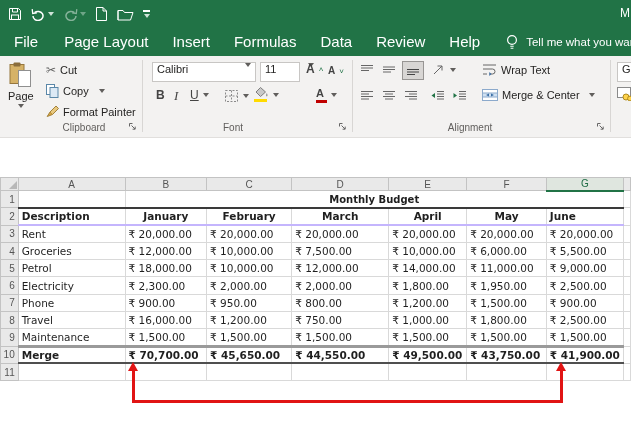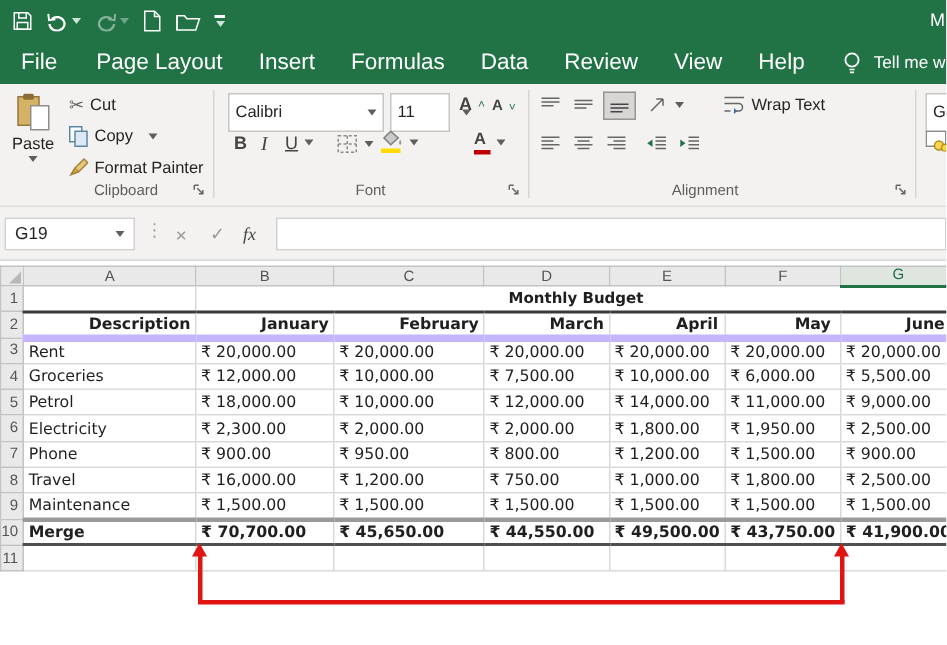--- a/index.html
+++ b/index.html
@@ -22,21 +22,21 @@
   .tab.first { padding: 0 14px; }
   .tab.active { background: #f3f2f1; color: #217346; }
   .tellme { display: flex; align-items: center; gap: 8px; color: #fff; font-size: 11.5px; margin-left: 14px; white-space: nowrap; }
 
   
   .ribbon { position: absolute; left: 0; top: 56px; width: 631px; height: 82px; background: #f3f2f1; border-bottom: 1px solid #e1dfdd; font-size: 11px; color: #252423; }
   .gsep { position: absolute; top: 4px; height: 72px; width: 1px; background: #d8d6d4; }
   .glabel { position: absolute; top: 66px; font-size: 10px; color: #605e5c; text-align: center; }
   .launcher { position: absolute; top: 66px; }
   .rbtn { position: absolute; display: flex; align-items: center; gap: 4px; white-space: nowrap; }
-  .combo { position: absolute; background: #fff; border: 1px solid #c8c6c4; height: 20px; display: flex; align-items: center; padding: 12px 4px; justify-content: space-between; gap: 32px; }
+  .combo { position: absolute; background: #fff; border: 1px solid #c8c6c4; height: 20px; display: flex; padding: 0 4px; justify-content: space-between; gap: 32px; }
   .combo .chev { border-top-color: #605e5c; }
   .bld { font-weight: bold; font-size: 12px; color: #444; }
   .itl { font-style: italic; font-family: "Liberation Serif", serif; font-size: 13px; color: #444; }
   .und { text-decoration: underline; font-size: 12px; color: #444; }
   .fontA { font-weight: bold; color: #444; line-height: 10px; }
   .redbar { display: block; width: 11px; height: 3px; background: #c00000; margin-top: 1px; }
   .ylwbar { display: block; width: 13px; height: 3px; background: #ffdb00; margin-top: 1px; }
   .selbtn { background: #d8d6d4; border: 1px solid #979593; }
   .cuticon { font-family: "DejaVu Sans", sans-serif; color: #5f5f5f; font-size: 12px; }
 
@@ -56,21 +56,21 @@
   .ch, .rh, .corner { background: #e9e9e9; border: 1px solid #c3c3c3; color: #555; font-size: 10px; text-align: center; font-family: "Liberation Sans", sans-serif; }
   .ch { height: 13px; }
   .ch.sel { background: #dfe6df; color: #1d6b44; border-bottom: 2px solid #217346; }
   .rh { text-align: right; padding-right: 3px; }
   .corner { position: relative; }
   .corner .tri { position: absolute; right: 1px; bottom: 1px; width: 0; height: 0; border-left: 8px solid transparent; border-bottom: 8px solid #b8b8b8; }
   tr.r { height: 17.3px; }
   .c { border-right: 1px solid #d9d9d9; border-bottom: 1px solid #d9d9d9; font-family: "DejaVu Sans", sans-serif; font-size: 10.5px; color: #1f1f1f; padding: 0 3px; }
   .b { font-weight: bold; }
   .ctr { text-align: center; }
-  .tt { border-top: 2px solid #3a3a3a; border-bottom: 5px solid #c4b5fd; padding-left: 43px; }
+  .tt { border-top: 2px solid #3a3a3a; border-bottom: 2px solid #c4b5fd; }
   .tot { border-top: 3px solid #9a9a9a; border-bottom: 2px solid #4f4f4f; }
 
   
   .arr { position: absolute; background: #e11414; }
   .ahead { position: absolute; width: 0; height: 0; border-left: 5.5px solid transparent; border-right: 5.5px solid transparent; border-bottom: 9px solid #e11414; }
 
   svg { display: block; }
 </style>
 </head>
 <body>
@@ -120,21 +120,20 @@
     <span class="wb-title">M</span>
   </div>
 
   <div class="tabrow">
     <span class="tab first">File</span>
     <span class="tab">Page Layout</span>
     <span class="tab">Insert</span>
     <span class="tab">Formulas</span>
     <span class="tab">Data</span>
     <span class="tab">Review</span>
-    <span class="tab">View</span>
     <span class="tab">Help</span>
     <span class="tellme">
       <svg width="12" height="16" viewBox="0 0 12 16">
           <circle cx="6" cy="6" r="4.4" fill="none" stroke="#fff" stroke-width="1.2"></circle>
           <path d="M4.3 12.3 h3.4 M4.6 14.2 h2.8" stroke="#fff" stroke-width="1.1"></path>
         </svg>
       <span>Tell me what you want to d</span>
     </span>
   </div>
 
@@ -142,21 +141,21 @@
     <i class="gsep" style="left:142px"></i>
     <i class="gsep" style="left:352px"></i>
     <i class="gsep" style="left:610px"></i>
 
     <div class="rbtn" style="left:8px; top:6px; flex-direction:column; gap:2px; align-items:center;">
       <svg width="23" height="26" viewBox="0 0 23 26">
           <rect x="1" y="2.5" width="14" height="19" fill="#d6b267" stroke="#96763d"></rect>
           <rect x="4.5" y="0.5" width="7" height="4" rx="1" fill="#8a6d3b"></rect>
           <rect x="9.5" y="8.5" width="12" height="16" fill="#fff" stroke="#8f8f8f"></rect>
         </svg>
-      <span>Paste</span>
+      <span>Page</span>
       <i class="chev" style="border-top-color:#605e5c"></i>
     </div>
     <div class="rbtn" style="left:46px; top:7px;">
       <span class="cuticon">✂</span>
       <span>Cut</span>
     </div>
     <div class="rbtn" style="left:46px; top:28px;">
       <svg width="13" height="14" viewBox="0 0 13 14">
           <rect x="0.5" y="0.5" width="8" height="10" fill="#fff" stroke="#5a87a8"></rect>
           <rect x="4" y="3.5" width="8" height="10" fill="#dce9f5" stroke="#5a87a8"></rect>
@@ -222,21 +221,21 @@
       </span>
       <i class="chev" style="border-top-color:#605e5c"></i>
     </div>
     <div class="rbtn" style="left:316px; top:31px;">
       <span>
         <span class="fontA" style="font-size:11px">A</span>
         <i class="redbar"></i>
       </span>
       <i class="chev" style="border-top-color:#605e5c"></i>
     </div>
-    <div class="glabel" style="left:207px; width:80px">Font</div>
+    <div class="glabel" style="left:193px; width:80px">Font</div>
     <span class="launcher" style="left:338px">
       <svg width="9" height="9" viewBox="0 0 9 9">
           <path d="M1.5 1.5 h3 M1.5 1.5 v3" stroke="#666" fill="none"></path>
           <path d="M3.5 3.5 l3.5 3.5 M7.2 4.6 v2.6 h-2.6" stroke="#666" fill="none"></path>
         </svg>
     </span>
 
     <div class="rbtn" style="left:360px; top:8px;">
       <svg width="14" height="11" viewBox="0 0 14 11">
           <path d="M1 1.5 h12 M1 4 h12 M1 6.5 h8" stroke="#666"></path>
@@ -286,51 +285,49 @@
         </svg>
     </div>
     <div class="rbtn" style="left:482px; top:7px;">
       <svg width="15" height="13" viewBox="0 0 15 13">
           <path d="M1 2 h13 M1 6 h9.5 a2.5 2.5 0 0 1 0 5 h-3" fill="none" stroke="#666"></path>
           <path d="M9.5 11 l-2.2 -2 v4 z" fill="#3b6ea5" stroke="none"></path>
           <path d="M1 11 h4" stroke="#666"></path>
         </svg>
       <span>Wrap Text</span>
     </div>
+    <div class="rbtn" style="left:482px; top:33px;">
+      <svg width="16" height="12" viewBox="0 0 16 12">
+          <rect x="0.5" y="0.5" width="15" height="11" fill="#fff" stroke="#8caacc"></rect>
+          <rect x="0.5" y="4" width="15" height="4" fill="#cfe0f1" stroke="#8caacc"></rect>
+          <path d="M4 6 L7 4.5 v3 z M12 6 L9 4.5 v3 z" fill="#3b6ea5"></path>
+        </svg>
+      <span>Merge &amp; Center</span>
+      <i class="chev" style="border-top-color:#605e5c; margin-left:5px"></i>
+    </div>
     <div class="glabel" style="left:430px; width:80px">Alignment</div>
     <span class="launcher" style="left:596px">
       <svg width="9" height="9" viewBox="0 0 9 9">
           <path d="M1.5 1.5 h3 M1.5 1.5 v3" stroke="#666" fill="none"></path>
           <path d="M3.5 3.5 l3.5 3.5 M7.2 4.6 v2.6 h-2.6" stroke="#666" fill="none"></path>
         </svg>
     </span>
 
     <div class="combo" style="left:617px; top:6px; width:34px;">
       <span>Ger</span>
     </div>
     <div class="rbtn" style="left:617px; top:31px;">
       <svg width="16" height="14" viewBox="0 0 16 14">
           <rect x="0.5" y="0.5" width="13" height="10" fill="#fff" stroke="#8a8a8a"></rect>
           <circle cx="9" cy="10" r="3" fill="#ffd34d" stroke="#b08c1e"></circle>
           <circle cx="13" cy="11.5" r="2.4" fill="#ffd34d" stroke="#b08c1e"></circle>
         </svg>
     </div>
   </div>
 
-  <div class="fbar">
-    <div class="namebox">
-      <span>G19</span>
-      <i class="chev" style="border-top-color:#605e5c"></i>
-    </div>
-    <span class="fdots">⋮</span>
-    <span class="fx-x">×</span>
-    <span class="fx-ok">✓</span>
-    <span class="fx-fx">fx</span>
-    <div class="finput"></div>
-  </div>
 
   <div class="sheet">
     <table>
       <colgroup>
         <col style="width:18px">
           <col style="width:110px">
           <col style="width:82px">
           <col style="width:86px">
         <col style="width:99px">
           <col style="width:78px">

